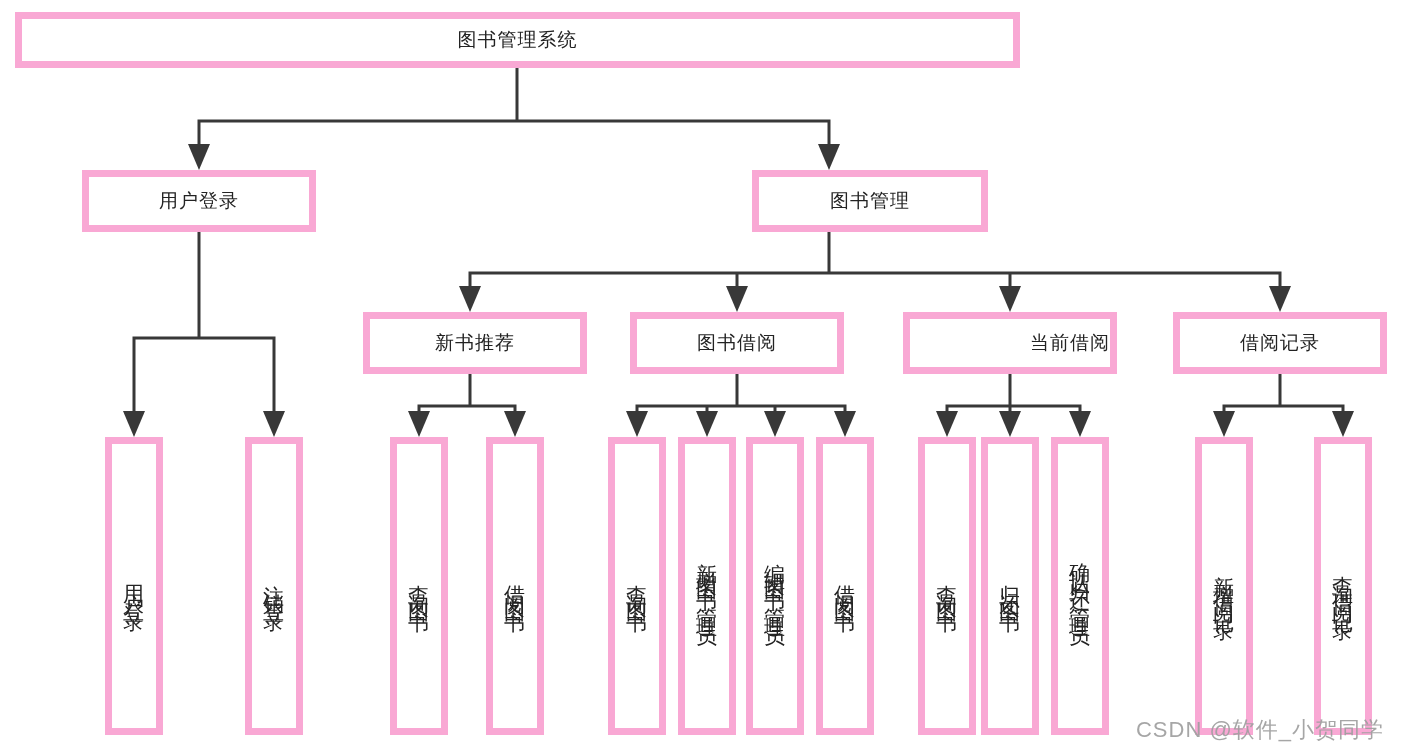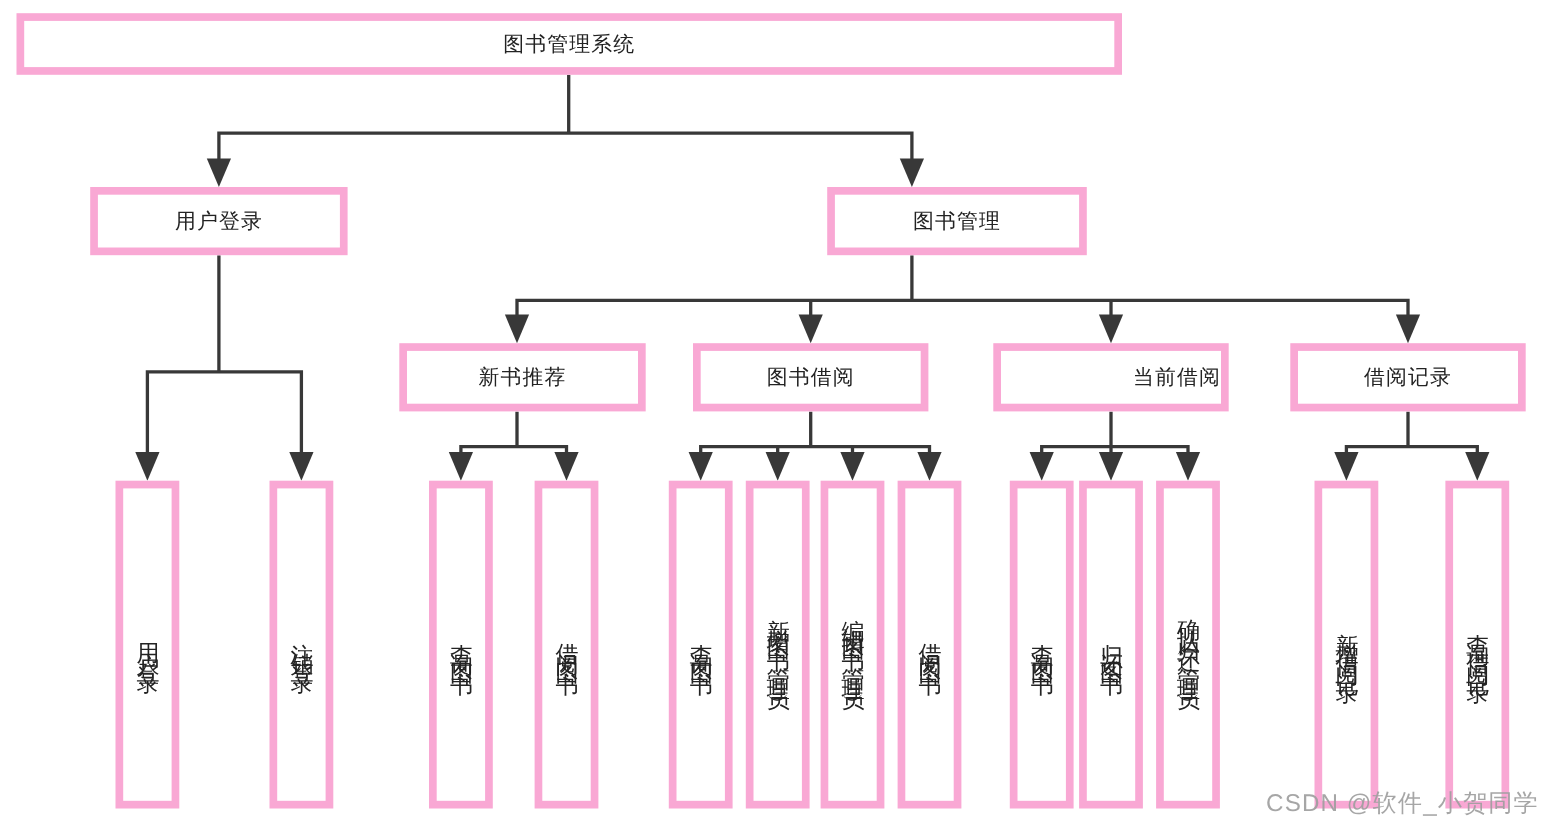--- a/index.html
+++ b/index.html
@@ -26,21 +26,21 @@
     writing-mode:vertical-lr;
     text-orientation:mixed;
     font-size:21px;
     letter-spacing:9px;
     line-height:1;
     white-space:nowrap;
     color:#232323;
   }
   .watermark{
     position:absolute;
-    right:6px;bottom:2px;
+    right:21px;bottom:2px;
     z-index:3;
     font-size:22px;
     color:rgba(158,158,158,0.92);
     letter-spacing:1px;
     white-space:nowrap;
   }
 </style>
 </head>
 <body>
 

